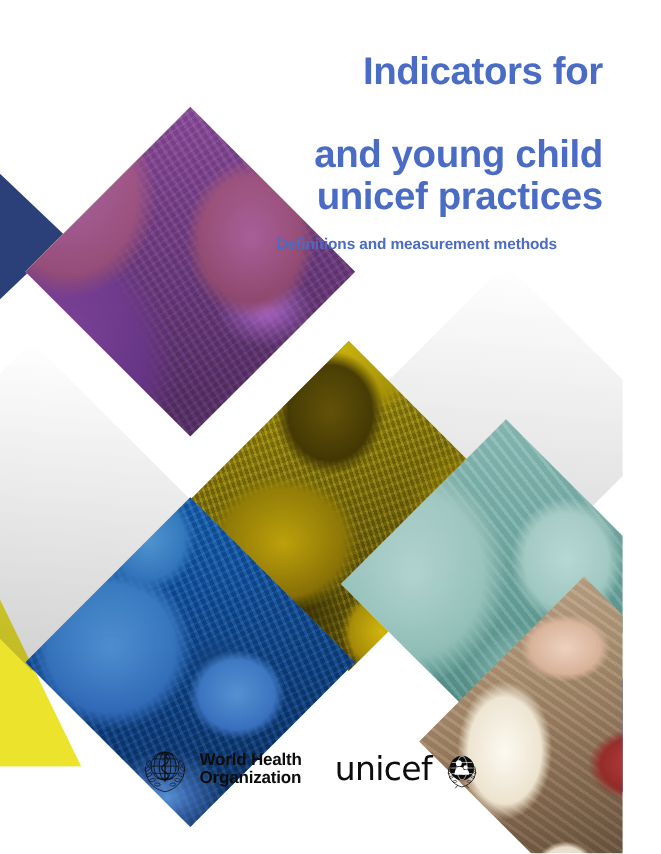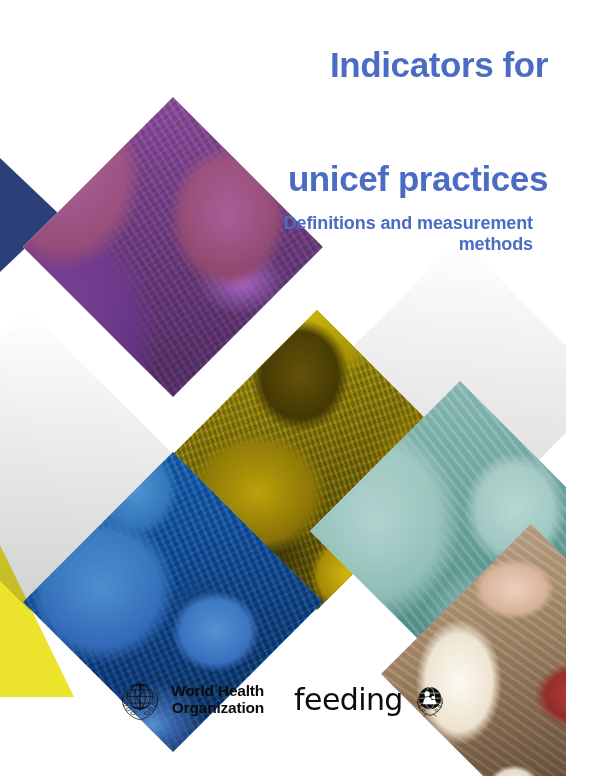--- a/index.html
+++ b/index.html
@@ -210,45 +210,46 @@
   #main-title{
     margin:0;
     font-size:35px;
     line-height:1.09;
     font-weight:bold;
     letter-spacing:-0.4px;
     color:#4a6cc4;
     font-family:"Liberation Sans","DejaVu Sans",sans-serif;
   }
   #subtitle{
-    margin:14px 15px 0 0;
-    font-size:18px;
+    margin:14px 2px 0 0;
+    font-size:14px;
     font-weight:bold;
     letter-spacing:-0.1px;
     color:#4a6cc4;
+    text-align:center;
   }
 
   
   #logo-row{
     position:absolute;
     left:0;right:0;top:678px;
     display:flex;
     justify-content:center;
     align-items:center;
     gap:30px;
   }
   .logo{display:flex;align-items:center;gap:9px;}
   #who-logo-text{
     font-size:15.5px;
     font-weight:bold;
     line-height:1.08;
     color:#0c0c0c;
     letter-spacing:-0.2px;
     white-space:pre-line;
-    text-align:right;
+    text-align:left;
   }
   #unicef-wordmark{
     font-size:30px;
     line-height:1;
     color:#0c0c0c;
     letter-spacing:-0.6px;
     font-family:"DejaVu Sans","Liberation Sans",sans-serif;
   }
   .emblem{display:block;}
 </style>
@@ -298,21 +299,21 @@
     </div>
 
     <div class="tile" id="tile-animal-foods">
       <div class="art ph"></div>
       <div class="shade"></div>
     </div>
 
   </div>
 
   <div id="title-block">
-    <h1 id="main-title"><span>Indicators for</span><br><br><br><span>unicef practices</span></h1>
+    <h1 id="main-title"><span>Indicators for</span><br><br><span>and young child</span><br><span>unicef practices</span></h1>
     <p id="subtitle">Definitions and measurement methods</p>
   </div>
 
   <div id="logo-row">
 
     <div class="logo" id="who-logo">
       <svg class="emblem" width="44" height="44" viewBox="0 0 100 100" aria-hidden="true">
         <g fill="none" stroke="#0c0c0c" stroke-width="1.6">
 
           <path d="M50 95 C20 88 8 64 10 42"></path>
@@ -341,21 +342,21 @@
 
           <path d="M50 14 V74" stroke-width="2.6"></path>
           <path d="M50 22 c9 4 9 12 0 16 c-9 4 -9 12 0 16 c9 4 9 12 0 16" stroke-width="2.2"></path>
           <circle cx="53" cy="19" r="2.4" fill="#0c0c0c" stroke="none"></circle>
         </g>
       </svg>
       <div id="who-logo-text"><span>World Health</span><br><span>Organization</span></div>
     </div>
 
     <div class="logo" id="unicef-logo">
-      <div id="unicef-wordmark">feeding</div>
+      <div id="unicef-wordmark">unicef</div>
       <svg class="emblem" width="36" height="36" viewBox="0 0 100 100" aria-hidden="true">
         <g stroke="#0c0c0c" fill="none" stroke-width="2">
           <circle cx="50" cy="45" r="30" fill="#0c0c0c" stroke="none"></circle>
           <circle cx="50" cy="45" r="30"></circle>
           <g stroke="#ffffff" stroke-width="1.6">
             <ellipse cx="50" cy="45" rx="13" ry="30"></ellipse>
             <path d="M20 45 H80"></path>
             <path d="M24 31 H76"></path>
             <path d="M24 59 H76"></path>
           </g>

